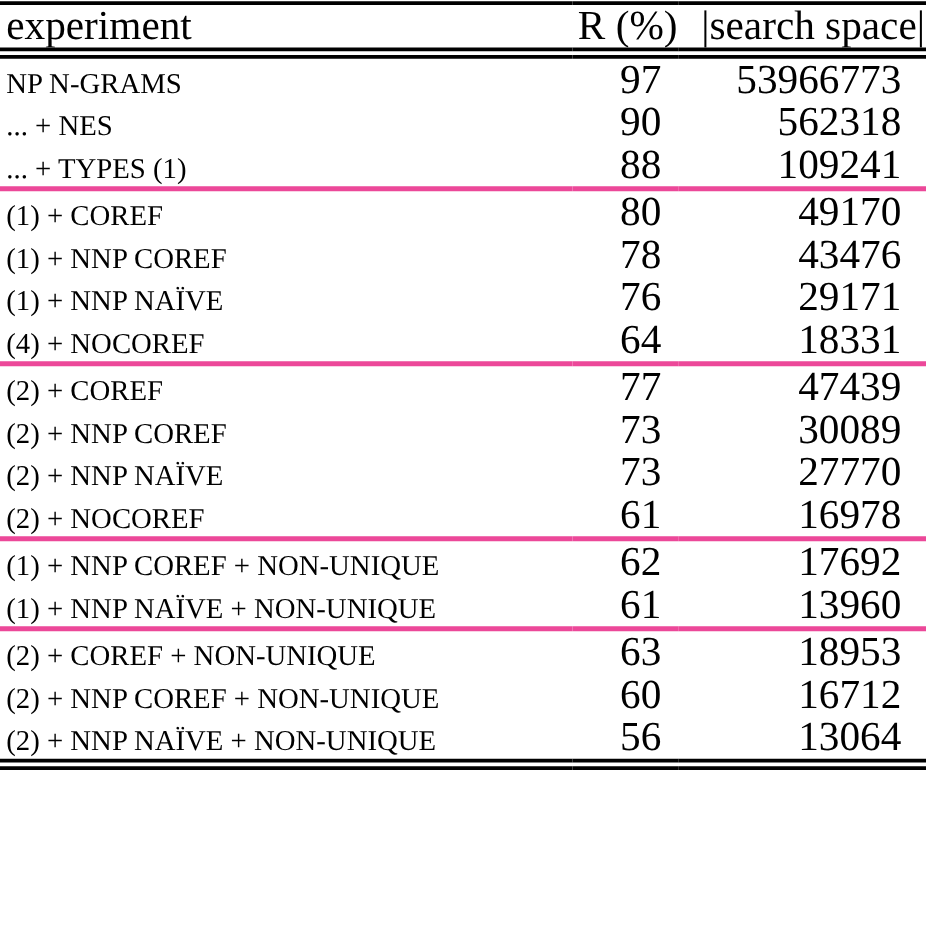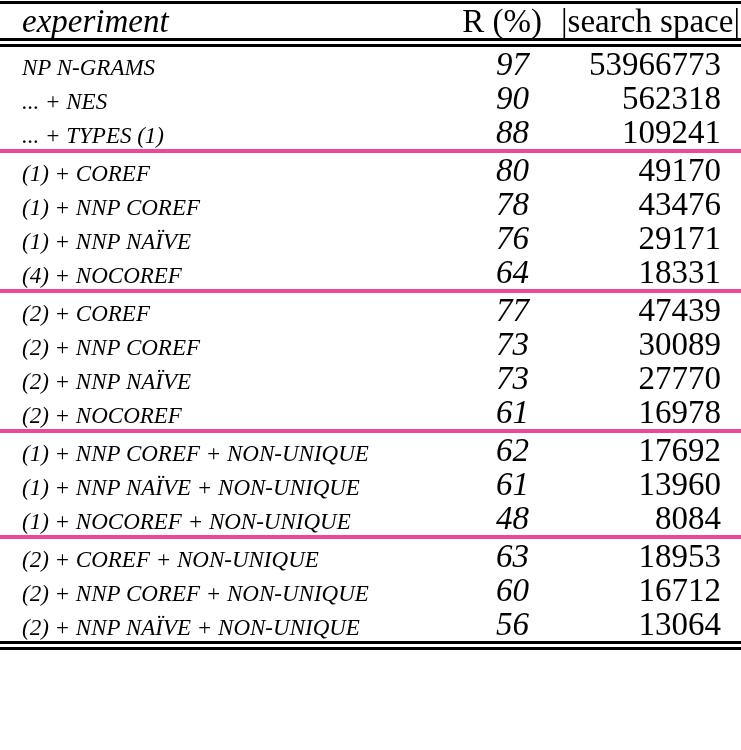--- a/index.html
+++ b/index.html
@@ -35,24 +35,24 @@
     height: 34px;
   }
   th, td {
     padding: 0;
     vertical-align: middle;
     line-height: 34px;
     font-weight: normal;
     white-space: nowrap;
     overflow: hidden;
   }
-  .col-exp { text-align: left; padding-left: 22px; font-style: italic; }
+  .col-exp { text-align: left; padding-left: 5px; }
   .col-r   { text-align: right; }
   .col-ss  { text-align: right; }
-  td.col-r  { padding-right: 14px; font-style: italic; }
+  td.col-r  { padding-right: 14px; }
   td.col-ss { padding-right: 20px; }
   th.col-r  { padding-right: 1px; }
   th.col-ss { padding-right: 1px; }
   
   td.col-exp {
     font-variant-caps: all-small-caps;
   }
 </style>
 </head>
 <body>
@@ -136,25 +136,20 @@
         <tr>
           <td class="col-exp">(1) + NNP COREF + NON-UNIQUE</td>
           <td class="col-r">62</td>
           <td class="col-ss">17692</td>
         </tr>
         <tr>
           <td class="col-exp">(1) + NNP NAÏVE + NON-UNIQUE</td>
           <td class="col-r">61</td>
           <td class="col-ss">13960</td>
         </tr>
-        <tr>
-          <td class="col-exp">(1) + NOCOREF + NON-UNIQUE</td>
-          <td class="col-r">48</td>
-          <td class="col-ss">8084</td>
-        </tr>
       </tbody>
       <tbody>
         <tr>
           <td class="col-exp">(2) + COREF + NON-UNIQUE</td>
           <td class="col-r">63</td>
           <td class="col-ss">18953</td>
         </tr>
         <tr>
           <td class="col-exp">(2) + NNP COREF + NON-UNIQUE</td>
           <td class="col-r">60</td>

